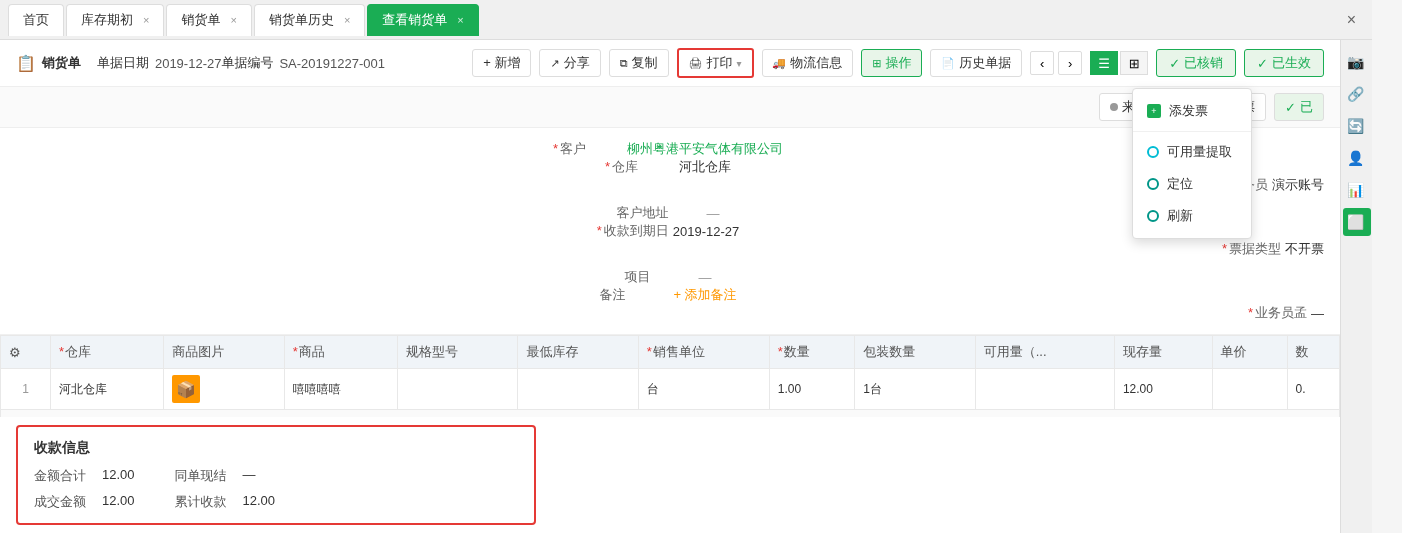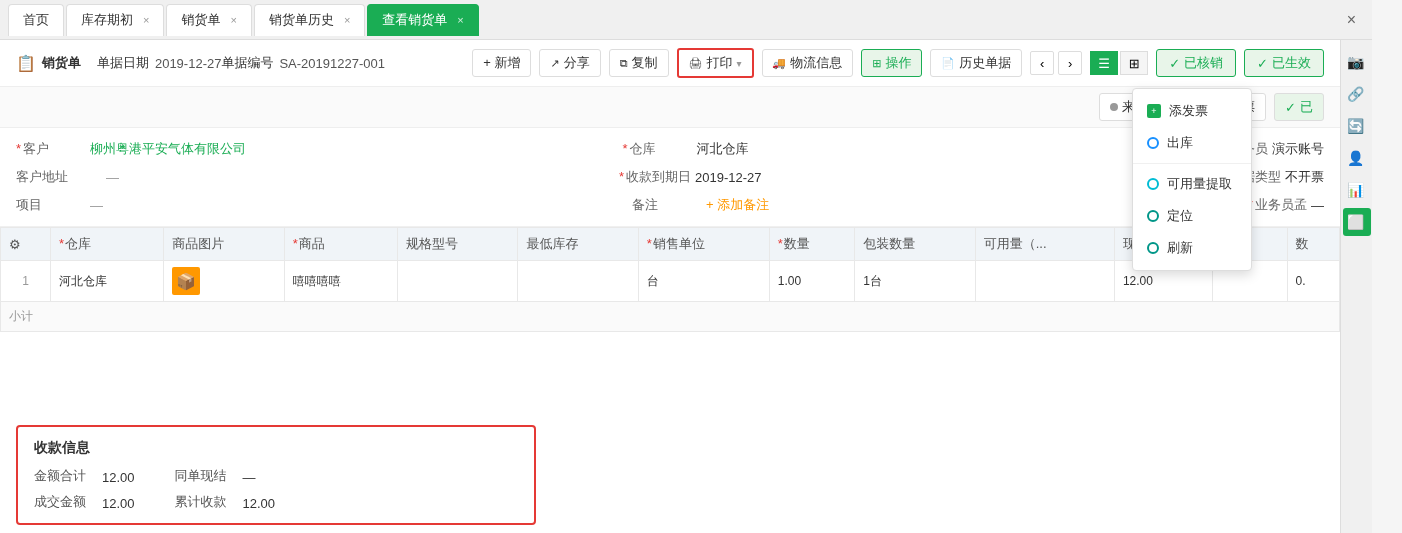--- a/index.html
+++ b/index.html
@@ -68,21 +68,21 @@
     }
     .action-btn .dot { width: 8px; height: 8px; border-radius: 50%; display: inline-block; }
     .action-btn .dot.gray { background: #999; }
     .action-btn .dot.orange { background: #ff9800; }
     .action-btn.checked { background: #e8f5e9; color: #1aad54; }
 
     
     .form-section {
       padding: 12px 16px; background: #fff; border-bottom: 1px solid #f0f0f0;
     }
-    .form-row { display: flex; align-items: center; margin-bottom: 10px; gap: 0; }
+    .form-row { display: flex; align-items: center; margin-bottom: 10px; gap: 0; flex-direction: column; }
     .form-row:last-child { margin-bottom: 0; }
     .field-group { display: flex; align-items: center; flex: 1; min-width: 0; }
     .field-label { color: #666; white-space: nowrap; min-width: 70px; }
     .field-label.required::before { content: '*'; color: #e53935; margin-right: 2px; }
     .field-value { color: #333; padding: 0 4px; }
     .field-link { color: #1aad54; cursor: pointer; }
     .field-dashes { color: #999; }
     .business-section { display: flex; align-items: center; margin-left: auto; gap: 4px; }
     .business-label { color: #666; }
     .business-value { color: #333; }
@@ -102,21 +102,21 @@
     }
     td.subtotal { background: #fafafa; color: #999; }
     .row-num { color: #999; text-align: center; }
     .product-img { width: 28px; height: 28px; background: #ff9800; border-radius: 2px; display: flex; align-items: center; justify-content: center; }
 
     
     .bottom-section { padding: 12px 16px; border: 2px solid #e53935; margin: 8px 16px; border-radius: 4px; background: #fff; max-width: 520px; }
     .bottom-title { font-weight: bold; color: #333; margin-bottom: 10px; font-size: 14px; }
     .bottom-rows { display: flex; gap: 40px; }
     .bottom-col { display: flex; flex-direction: column; gap: 8px; }
-    .bottom-item { display: flex; align-items: flex-end; gap: 8px; }
+    .bottom-item { display: flex; align-items: flex-start; gap: 8px; }
     .bottom-label { color: #555; min-width: 60px; }
     .bottom-value { color: #333; }
     .bottom-value.red { color: #e53935; }
 
     
     .dropdown-overlay {
       position: absolute; top: 88px; right: 120px; background: #fff;
       border: 1px solid #ddd; border-radius: 4px; box-shadow: 0 4px 12px rgba(0,0,0,0.15);
       z-index: 100; min-width: 120px; padding: 6px 0;
     }
@@ -388,24 +388,20 @@
       <div class="sidebar-icon">📊</div>
       <div class="sidebar-icon active">⬜</div>
     </div>
   </div>
 
   <div class="dropdown-overlay">
     <div class="dropdown-item">
       <span class="icon-square">+</span>
       <span>添发票</span>
     </div>
-    <div class="dropdown-item">
-      <span class="icon-circle blue"></span>
-      <span>出库</span>
-    </div>
     <div class="dropdown-separator"></div>
     <div class="dropdown-item">
       <span class="icon-circle teal"></span>
       <span>可用量提取</span>
     </div>
     <div class="dropdown-item">
       <span class="icon-circle cyan"></span>
       <span>定位</span>
     </div>
     <div class="dropdown-item">

